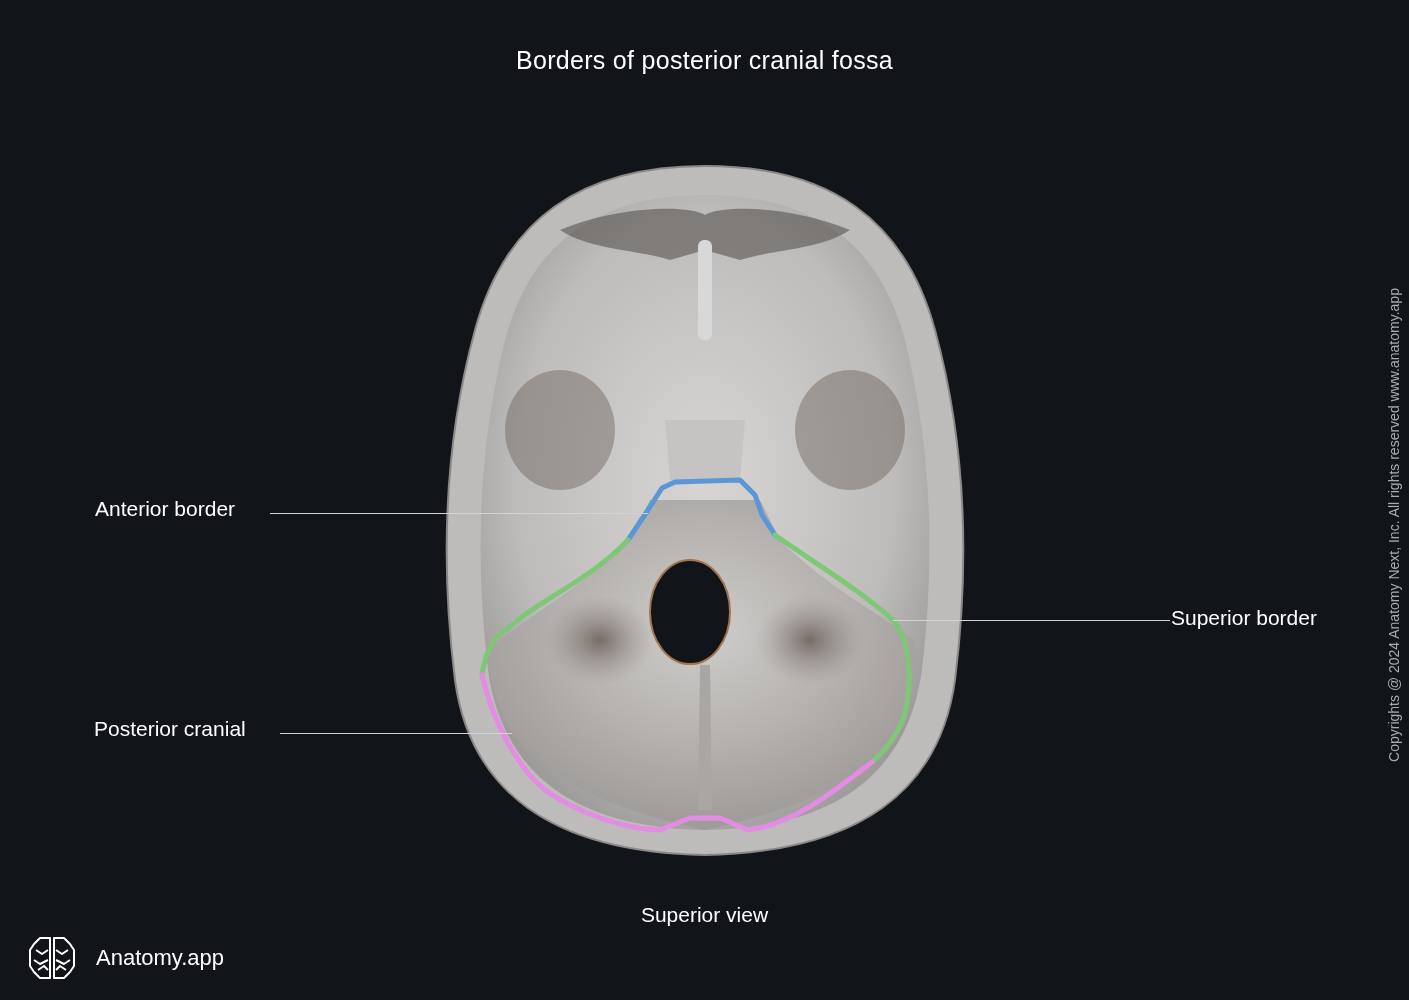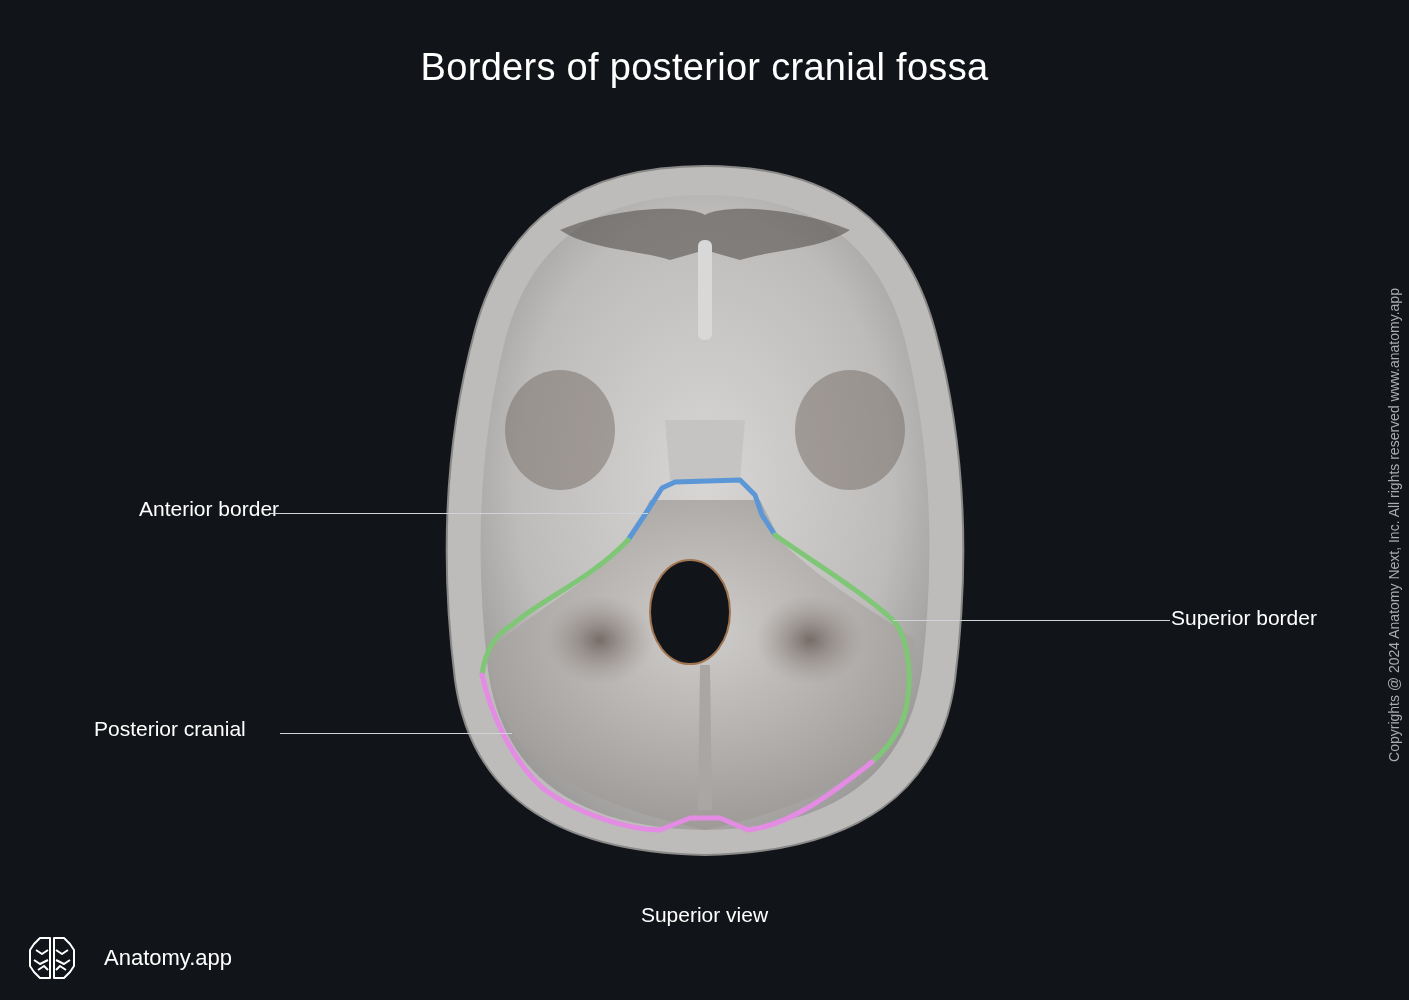--- a/index.html
+++ b/index.html
@@ -2,38 +2,38 @@
 <html><head>
 <meta charset="utf-8">
 <style>
   html, body { margin:0; padding:0; }
   body {
     width:1409px; height:1000px; background:#111419; position:relative; overflow:hidden;
     font-family:"Liberation Sans", "DejaVu Sans", sans-serif; color:#ffffff;
   }
   .title {
     position:absolute; top:46px; left:0; width:1409px; text-align:center;
-    font-size:38px; font-weight:500; letter-spacing:0.3px;
+    font-size:25px; font-weight:500; letter-spacing:0.3px;
   }
   .view-caption {
     position:absolute; top:903px; left:0; width:1409px; text-align:center;
     font-size:21px;
   }
   .copyright {
     position:absolute; left:1394px; top:525px; transform:translate(-50%,-50%) rotate(-90deg);
     white-space:nowrap; font-size:14px; color:#a9acb1;
   }
   .label {
     position:absolute; font-size:21px; white-space:nowrap;
   }
   .leader {
     position:absolute; height:1px; background:#d0d3d8;
   }
   .brand {
-    position:absolute; left:26px; top:934px; display:flex; align-items:center; gap:26px;
+    position:absolute; left:26px; top:934px; display:flex; align-items:center; gap:18px;
   }
   .brand-text { font-size:22px; color:#ffffff; }
   svg.skull { position:absolute; left:0; top:0; }
 </style>
 </head>
 <body>
 
 <div class="title">Borders of posterior cranial fossa</div>
 
 <svg class="skull" width="1409" height="1000" viewBox="0 0 1409 1000">
@@ -73,21 +73,21 @@
   <path d="M665 420 L745 420 L740 480 L670 480 Z" fill="#c6c4c2"></path>
 
   <path d="M700 665 L710 665 L712 810 L698 810 Z" fill="#a9a6a3"></path>
 
   <path d="M628 540 L648 510 L662 488 L675 482 L740 480 L755 495 L762 515 L775 535" fill="none" stroke="#5b96d6" stroke-width="5" stroke-linecap="round" stroke-linejoin="round"></path>
   <path d="M628 540 C590 580 540 600 512 625 C495 635 485 650 482 675" fill="none" stroke="#7fc776" stroke-width="5" stroke-linecap="round"></path>
   <path d="M775 535 C810 560 860 590 893 620 C912 640 915 700 898 730 C890 745 880 755 872 762" fill="none" stroke="#7fc776" stroke-width="5" stroke-linecap="round"></path>
   <path d="M482 675 C490 710 510 760 545 790 C580 815 630 830 660 830 L690 818 L720 818 L748 830 C790 825 830 795 872 762" fill="none" stroke="#e48be3" stroke-width="5" stroke-linecap="round" stroke-linejoin="round"></path>
 </svg>
 
-<div class="label" style="left:95px; top:497px;margin-left:44px;">Anterior border</div>
+<div class="label" style="left:95px; top:497px;">Anterior border</div>
 <div class="leader" style="left:270px; top:513px; width:378px;"></div>
 
 <div class="label" style="left:1171px; top:606px;">Superior border</div>
 <div class="leader" style="left:893px; top:620px; width:277px;"></div>
 
 <div class="label" style="left:94px; top:717px;">Posterior cranial</div>
 <div class="leader" style="left:280px; top:733px; width:232px;"></div>
 
 <div class="view-caption">Superior view</div>
 

